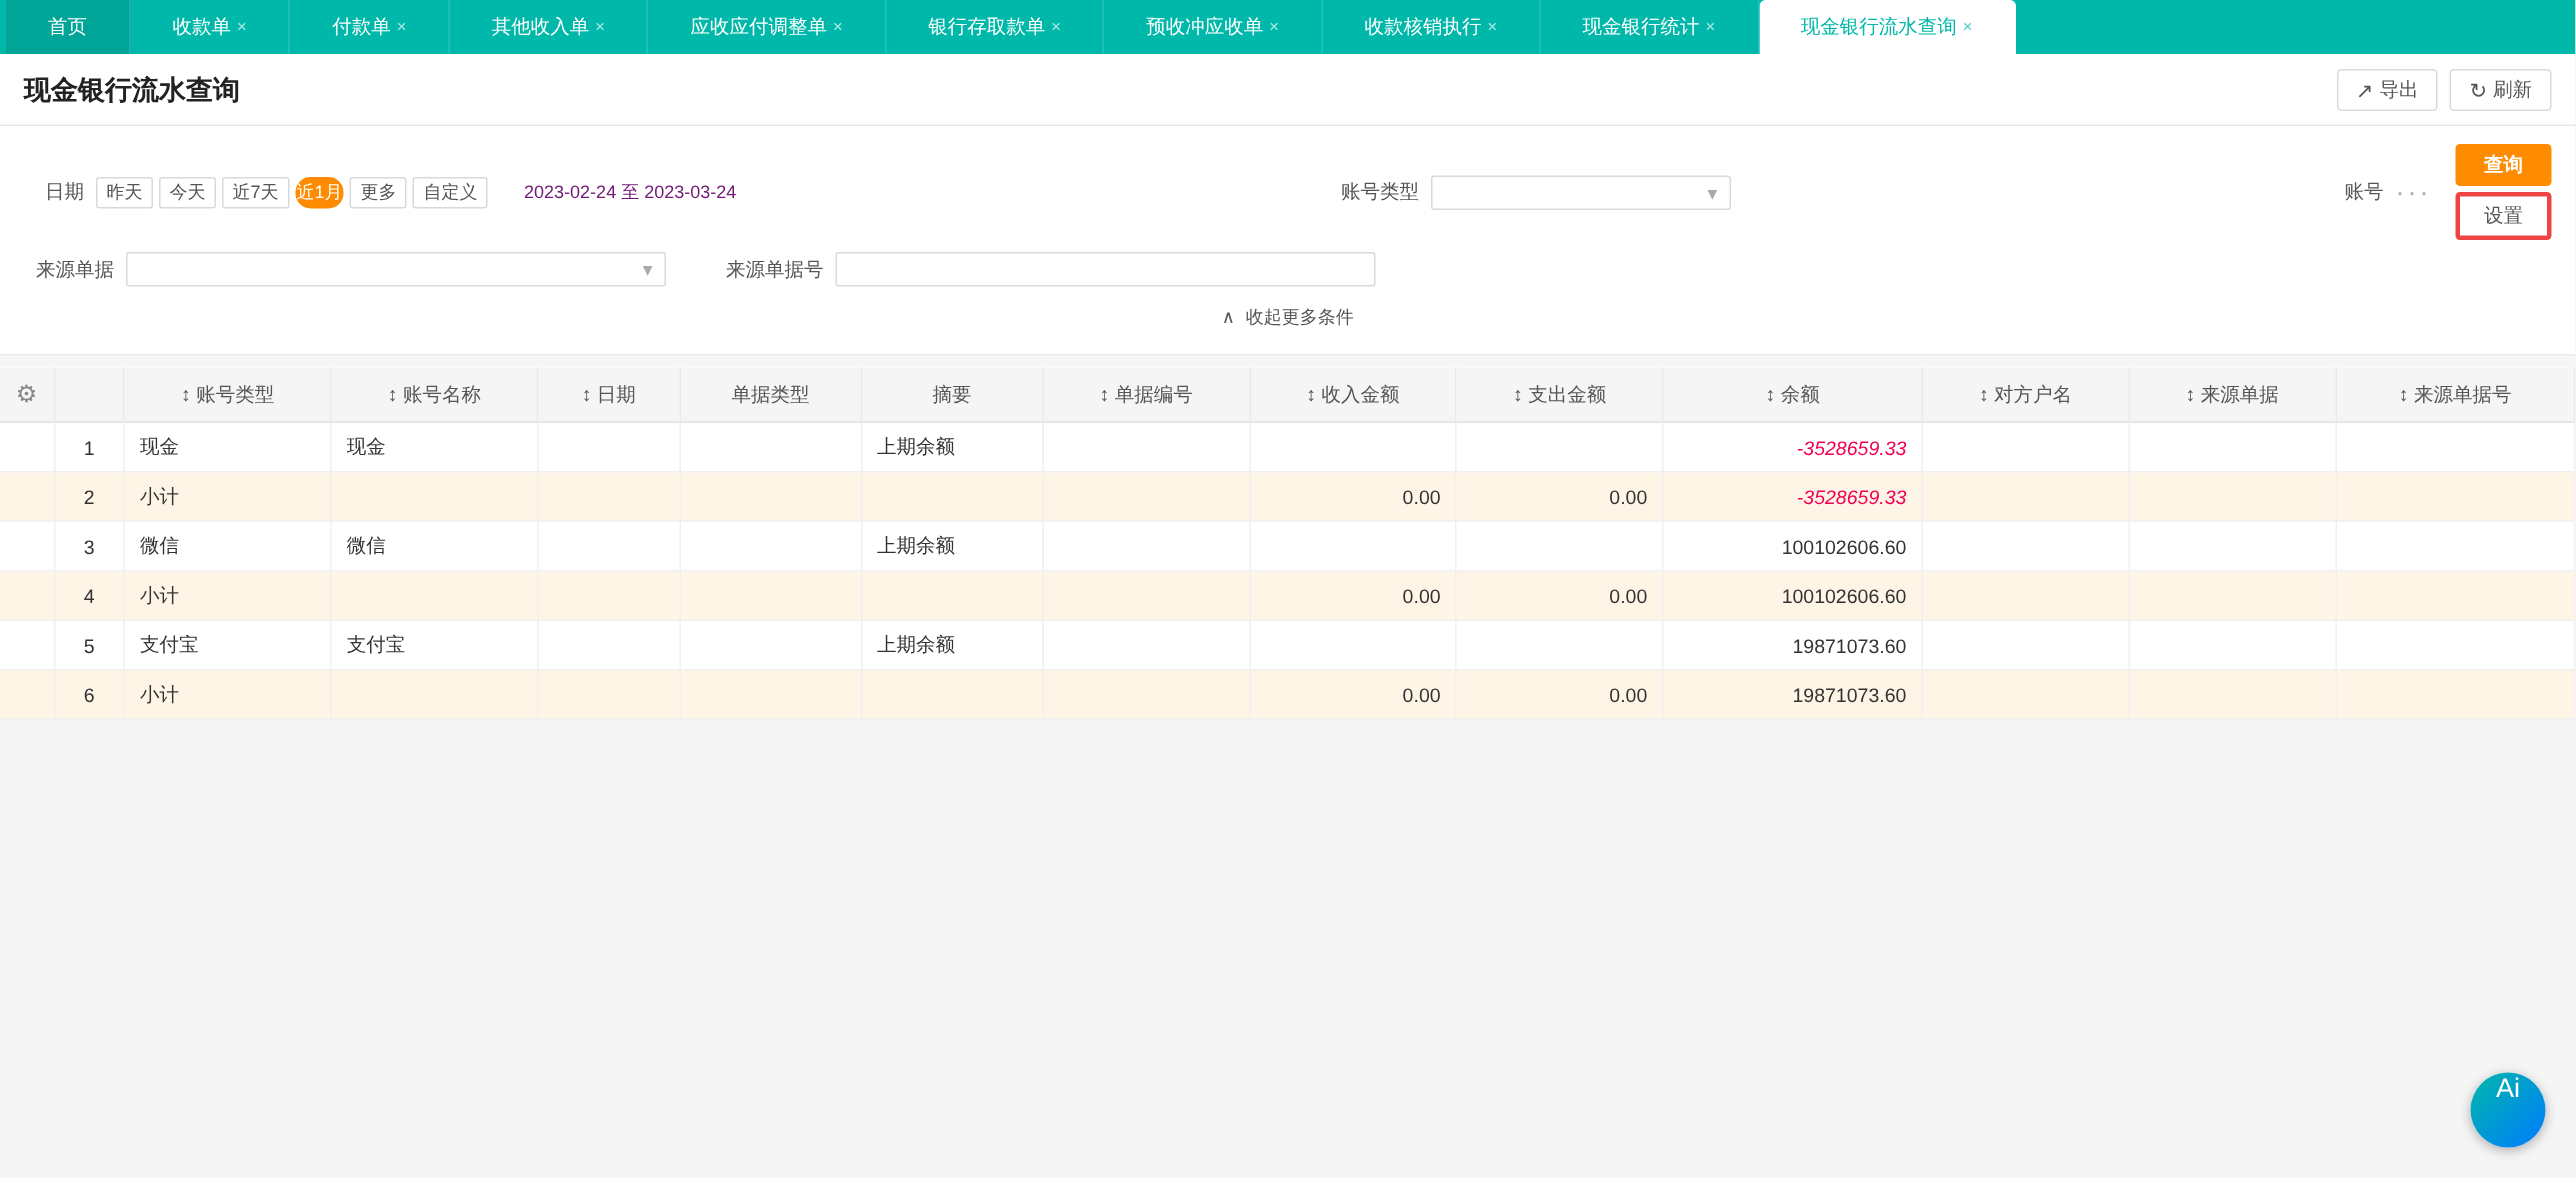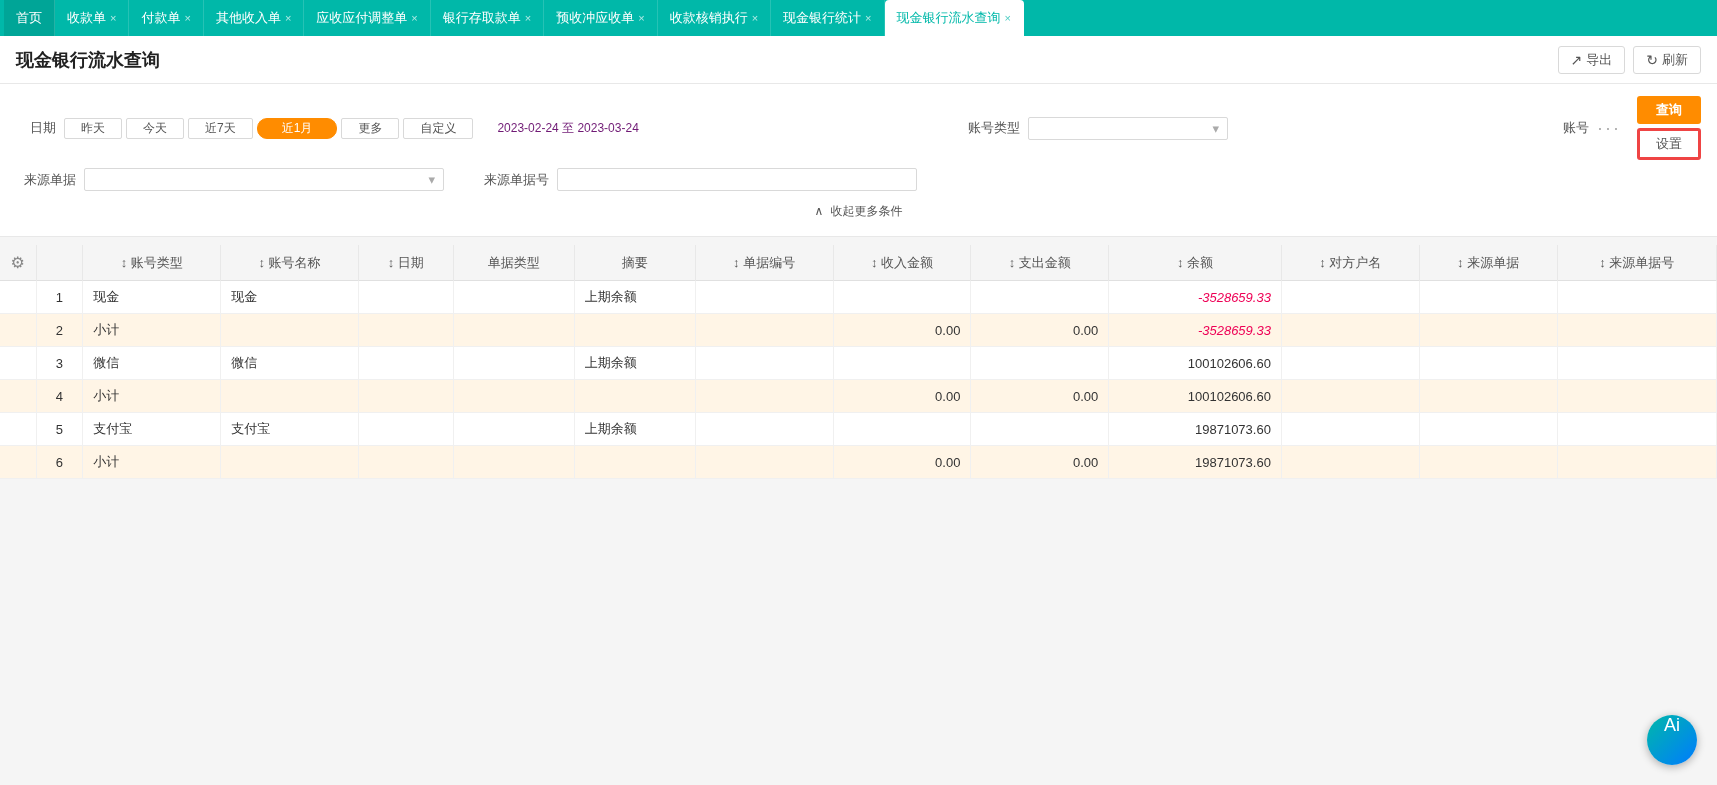--- a/index.html
+++ b/index.html
@@ -10,21 +10,21 @@
       background: #00b8a9;
       display: flex;
       align-items: center;
       height: 36px;
       padding: 0 4px;
       overflow: hidden;
     }
     .nav-tab {
       display: flex;
       align-items: center;
-      padding: 0 12px;
+      padding: 0 28px;
       height: 36px;
       color: #fff;
       font-size: 13px;
       cursor: pointer;
       white-space: nowrap;
       border-right: 1px solid rgba(255,255,255,0.15);
       gap: 4px;
     }
     .nav-tab.home { background: rgba(0,0,0,0.1); }
     .nav-tab.active { background: #fff; color: #00b8a9; border-radius: 4px 4px 0 0; }
@@ -61,29 +61,29 @@
     }
     .filter-row {
       display: flex;
       align-items: center;
       gap: 8px;
       margin-bottom: 8px;
     }
     .filter-label { color: #555; white-space: nowrap; min-width: 40px; text-align: right; }
     .date-shortcuts { display: flex; gap: 4px; align-items: center; }
     .date-btn {
-      padding: 1px 16px;
+      padding: 1px 6px;
       border: 1px solid #d9d9d9;
       background: #fff;
       border-radius: 2px;
       cursor: pointer;
       font-size: 12px;
       color: #555;
     }
-    .date-btn.active { background: #ff8c00; color: #fff; border-color: #ff8c00; border-radius: 10px; padding: 1px 24px; }
+    .date-btn.active { background: #ff8c00; color: #fff; border-color: #ff8c00; border-radius: 10px; padding: 1px 0; }
     .date-range { color: #701a75; font-size: 12px; margin-left: 4px; }
     .filter-select {
       display: flex;
       align-items: center;
       border: 1px solid #d9d9d9;
       border-radius: 2px;
       padding: 3px 8px;
       background: #fff;
       cursor: pointer;
       min-width: 180px;

